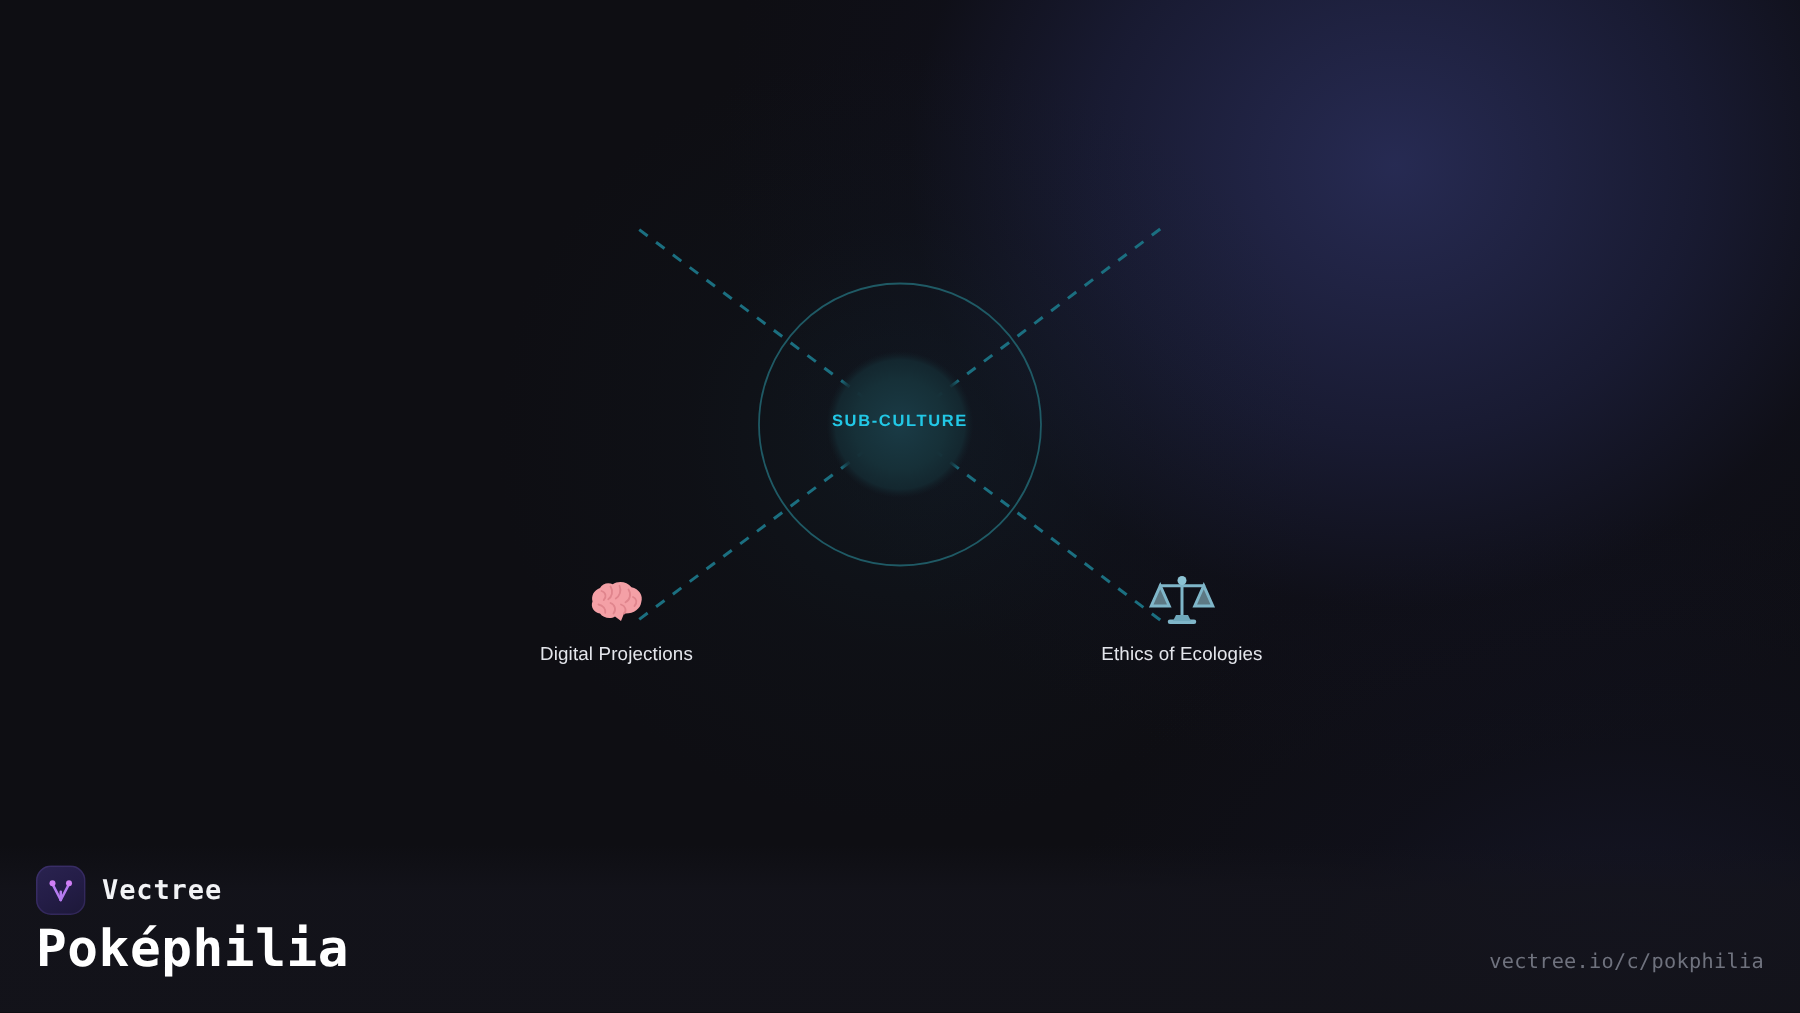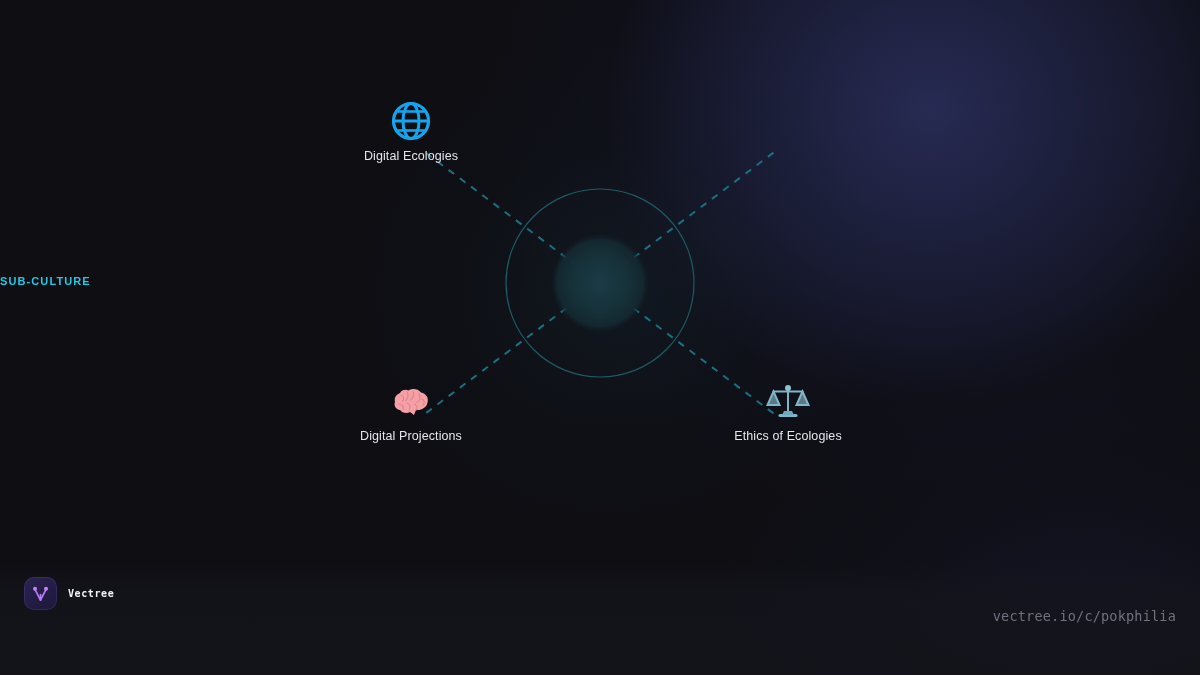--- a/index.html
+++ b/index.html
@@ -60,21 +60,21 @@
     position: absolute;
     left: 0;
     top: 0;
   }
 
   .hub-label {
     position: absolute;
     left: 0;
     top: 275px;
     width: 1200px;
-    text-align: left;
+    text-align: center;
     font-size: 11px;
     font-weight: bold;
     letter-spacing: 1.1px;
     color: #22c8e6;
     pointer-events: none;
   }
 
   .node {
     position: absolute;
     width: 200px;
@@ -120,40 +120,40 @@
     height: 33px;
     border-radius: 10px;
     background: linear-gradient(150deg, #2a2350 0%, #241d47 50%, #1c1838 100%);
     box-shadow: 0 0 0 1px rgba(120,90,190,0.22) inset;
     display: flex;
     align-items: center;
     justify-content: center;
   }
   .brand-name {
     font-family: "DejaVu Sans Mono", "Liberation Mono", monospace;
-    font-size: 10px;
+    font-size: 18px;
     font-weight: bold;
     color: #f2f3f6;
     letter-spacing: 0.6px;
   }
   .page-title {
     position: absolute;
     left: 24px;
     top: 612px;
     font-family: "DejaVu Sans Mono", "Liberation Mono", monospace;
     font-size: 34px;
     font-weight: bold;
     color: #ffffff;
     letter-spacing: 0.4px;
     line-height: 42px;
   }
   .page-url {
     position: absolute;
     right: 24px;
-    top: 608px;
+    top: 633px;
     font-family: "DejaVu Sans Mono", "Liberation Mono", monospace;
     font-size: 13.5px;
     color: #6f727e;
     letter-spacing: 0.2px;
   }
 </style>
 </head>
 <body>
 
 <div id="stage">
@@ -178,32 +178,20 @@
       <line x1="600" y1="283" x2="422" y2="416" stroke="#1b6f80" stroke-width="2" stroke-dasharray="7 7"></line>
       <line x1="600" y1="283" x2="777" y2="416" stroke="#1b6f80" stroke-width="2" stroke-dasharray="7 7"></line>
     </g>
 
     <circle cx="600" cy="283" r="94" fill="none" stroke="#1f5a65" stroke-width="1.2"></circle>
     <circle cx="600" cy="283" r="49" fill="url(#hubFill)"></circle>
   </svg>
 
   <div class="hub-label">SUB-CULTURE</div>
 
-  <div class="node" style="left:411px; top:95px;">
-    <span class="node-icon">
-      <svg width="46" height="46" viewBox="0 0 46 46">
-        <circle cx="23" cy="23" r="17.5" fill="none" stroke="#14a5ee" stroke-width="3.2"></circle>
-        <ellipse cx="23" cy="23" rx="8" ry="17.5" fill="none" stroke="#14a5ee" stroke-width="3"></ellipse>
-        <line x1="5.5" y1="23" x2="40.5" y2="23" stroke="#14a5ee" stroke-width="3"></line>
-        <line x1="9.5" y1="13.5" x2="36.5" y2="13.5" stroke="#14a5ee" stroke-width="2.6"></line>
-        <line x1="9.5" y1="32.5" x2="36.5" y2="32.5" stroke="#14a5ee" stroke-width="2.6"></line>
-      </svg>
-    </span>
-    <span class="node-label">Digital Ecologies</span>
-  </div>
 
 
   <div class="node" style="left:411px; top:375px;">
     <span class="node-icon">
       <svg width="46" height="46" viewBox="0 0 46 46">
         <path d="M12 15 C8 16.5 6 20 7 24 C5.5 27.5 8 31.5 12 32 C14 35 19 36 22 34 L26 37 L28 32 C34 32.5 39 29 39.5 24.5 C41 20 38 15.5 33 14.5 C30 10.5 24 10 20.5 12.5 C17.5 11 13.5 12 12 15 Z" fill="#f4a0a6"></path>
         <g stroke="#e0858d" stroke-width="1.2" fill="none" stroke-linecap="round">
           <path d="M13 17 C16 18 16.5 21 14.5 23"></path>
           <path d="M19 14 C21 17 20 21 17.5 22.5"></path>
           <path d="M25 13.5 C26.5 17 25 20.5 22.5 22"></path>
@@ -245,15 +233,16 @@
           <path d="M10.5 17 L15.8 6.8"></path>
           <path d="M10.5 17 L10.5 11.5"></path>
         </g>
         <circle cx="5.0" cy="5.8" r="2.0" fill="#d07ef5"></circle>
         <circle cx="16.0" cy="5.8" r="2.0" fill="#d07ef5"></circle>
       </svg>
     </span>
     <span class="brand-name">Vectree</span>
   </div>
 
+  <div class="page-title">Poképhilia</div>
   <div class="page-url">vectree.io/c/pokphilia</div>
 
 </div>
 
 </body></html>

